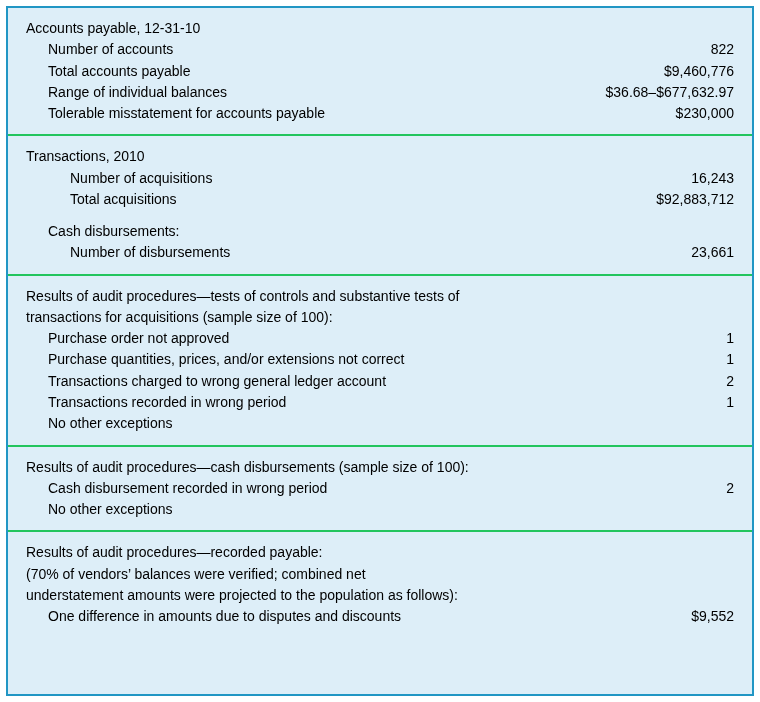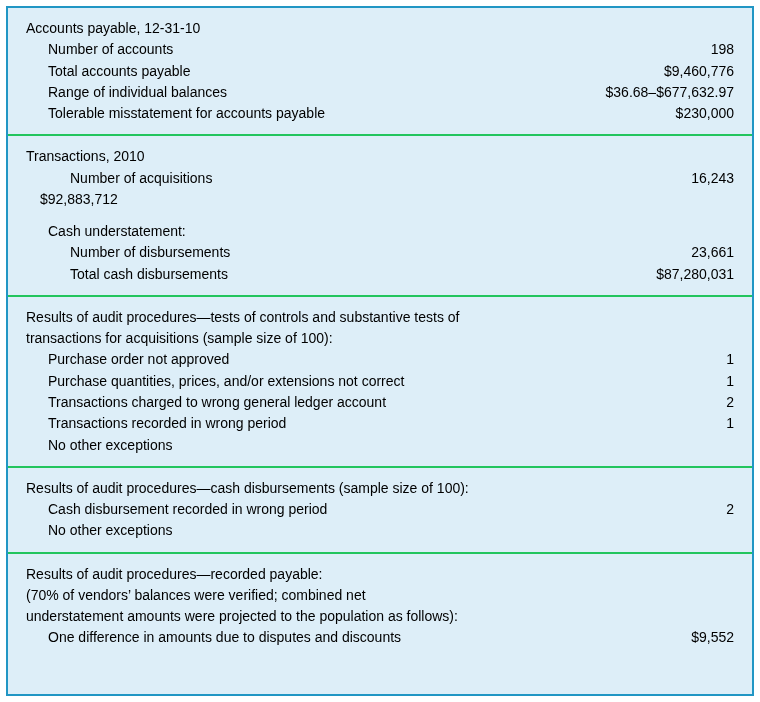--- a/index.html
+++ b/index.html
@@ -53,33 +53,32 @@
   .spacer {
     height: 11px;
   }
 </style>
 </head>
 <body>
 
 <div class="exhibit" id="exhibit">
     <div class="section">
       <div class="row"><span class="label indent-0">Accounts payable, 12-31-10</span><span class="value"></span></div>
-      <div class="row"><span class="label indent-1">Number of accounts</span><span class="value">198</span></div>
+      <div class="row"><span class="label indent-1">Number of accounts</span><span class="value">822</span></div>
       <div class="row"><span class="label indent-1">Total accounts payable</span><span class="value">$9,460,776</span></div>
       <div class="row"><span class="label indent-1">Range of individual balances</span><span class="value">$36.68–$677,632.97</span></div>
       <div class="row"><span class="label indent-1">Tolerable misstatement for accounts payable</span><span class="value">$230,000</span></div>
     </div>
     <div class="section">
       <div class="row"><span class="label indent-0">Transactions, 2010</span><span class="value"></span></div>
       <div class="row"><span class="label indent-2">Number of acquisitions</span><span class="value">16,243</span></div>
-      <div class="row"><span class="value">$92,883,712</span></div>
+      <div class="row"><span class="label indent-2">Total acquisitions</span><span class="value">$92,883,712</span></div>
       <div class="spacer"></div>
-      <div class="row"><span class="label indent-1">Cash understatement:</span><span class="value"></span></div>
+      <div class="row"><span class="label indent-1">Cash disbursements:</span><span class="value"></span></div>
       <div class="row"><span class="label indent-2">Number of disbursements</span><span class="value">23,661</span></div>
-      <div class="row"><span class="label indent-2">Total cash disbursements</span><span class="value">$87,280,031</span></div>
     </div>
     <div class="section">
       <div class="row"><span class="label indent-0">Results of audit procedures—tests of controls and substantive tests of</span><span class="value"></span></div>
       <div class="row"><span class="label indent-0">transactions for acquisitions (sample size of 100):</span><span class="value"></span></div>
       <div class="row"><span class="label indent-1">Purchase order not approved</span><span class="value">1</span></div>
       <div class="row"><span class="label indent-1">Purchase quantities, prices, and/or extensions not correct</span><span class="value">1</span></div>
       <div class="row"><span class="label indent-1">Transactions charged to wrong general ledger account</span><span class="value">2</span></div>
       <div class="row"><span class="label indent-1">Transactions recorded in wrong period</span><span class="value">1</span></div>
       <div class="row"><span class="label indent-1">No other exceptions</span><span class="value"></span></div>
     </div>

